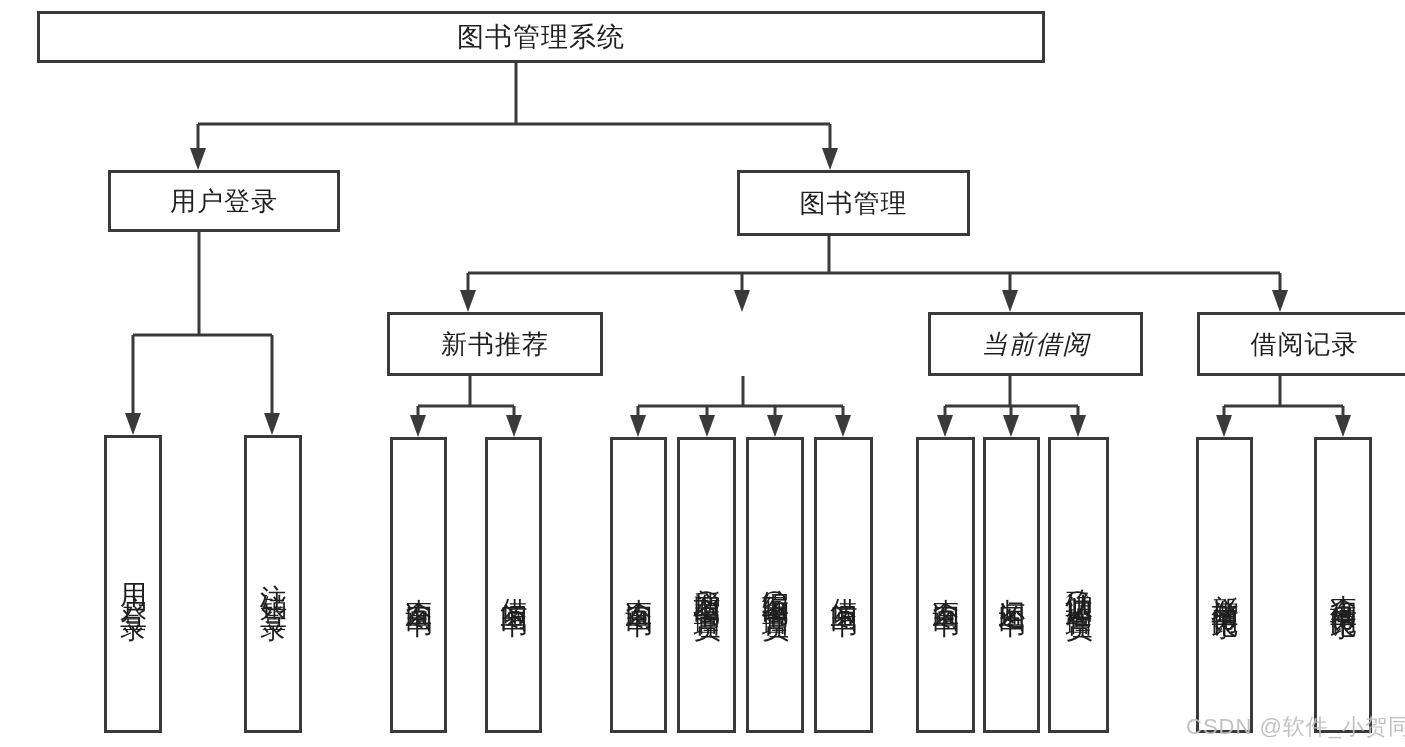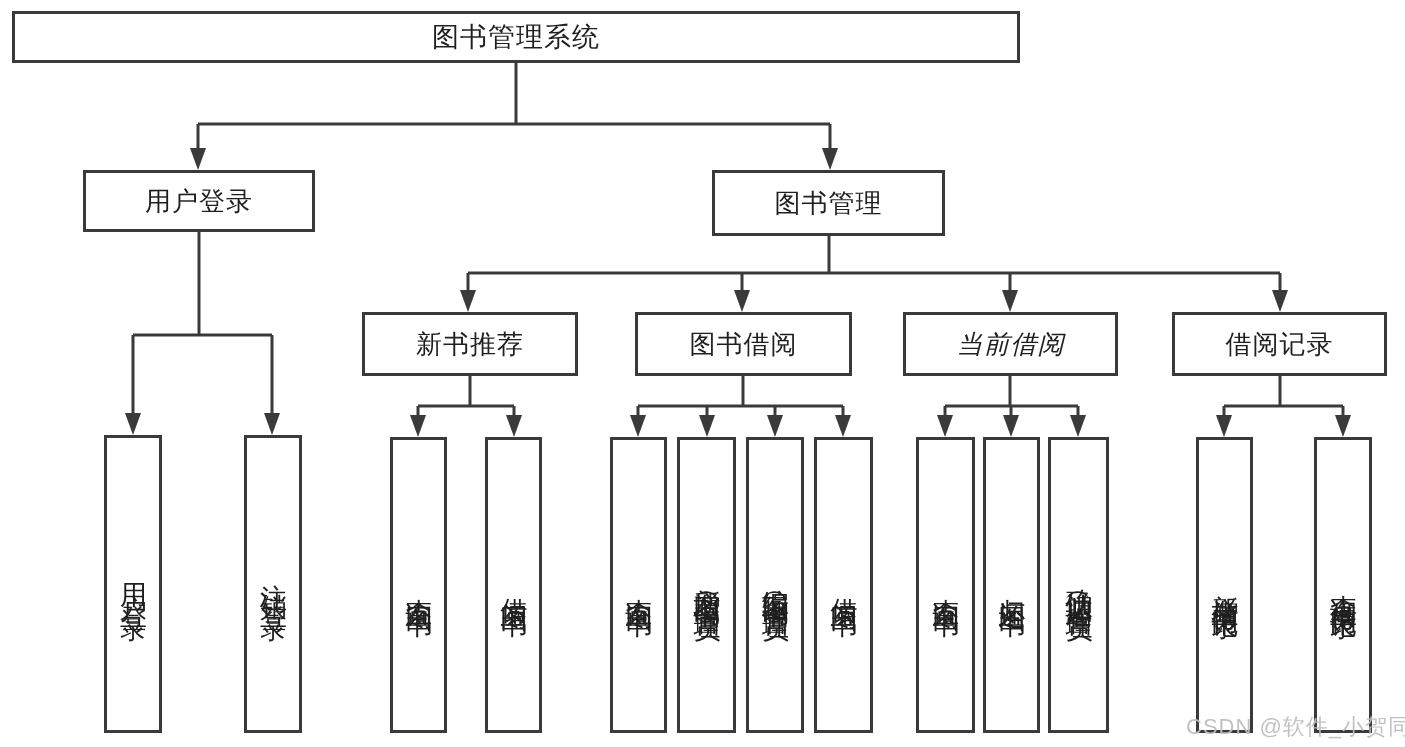--- a/index.html
+++ b/index.html
@@ -26,21 +26,21 @@
     box-sizing: border-box;
     background: #ffffff;
     border: 3px solid #3a3a3a;
     display: flex;
     align-items: center;
     justify-content: center;
     color: #1f1f1f;
     z-index: 2;
     text-align: center;
   }
-  .hnode { font-size: 26px; letter-spacing: 1px; }
+  .hnode { font-size: 26px; letter-spacing: 1px; margin-left: 25px; }
   .root-node { font-size: 27px; }
   .vnode {
     font-size: 27px;
   }
   .vnode .vtext {
     writing-mode: vertical-rl;
     text-orientation: mixed;
     letter-spacing: 4px;
     line-height: 1;
     white-space: nowrap;
@@ -139,21 +139,20 @@
       <polygon class="arrow" points="1335,415 1351,415 1343,437"></polygon>
     </g>
   </svg>
 
   <div class="node hnode root-node" style="left:12px; top:11px; width:1008px; height:52px;">图书管理系统</div>
 
   <div class="node hnode" style="left:83px; top:170px; width:232px; height:62px;">用户登录</div>
   <div class="node hnode" style="left:712px; top:170px; width:233px; height:66px;">图书管理</div>
 
   <div class="node hnode" style="left:362px; top:312px; width:216px; height:64px;">新书推荐</div>
-  <div class="node hnode" style="left:635px; top:312px; width:217px; height:64px;">图书借阅</div>
   <div class="node hnode" style="left:903px; top:312px; width:215px; height:64px;font-style:italic;">当前借阅</div>
   <div class="node hnode" style="left:1172px; top:312px; width:215px; height:64px;">借阅记录</div>
 
   <div class="node vnode wide" style="left:104px; top:435px; width:58px; height:298px;">
     <span class="vtext">用户登录</span>
   </div>
   <div class="node vnode wide" style="left:244px; top:435px; width:58px; height:298px;">
     <span class="vtext">注销登录</span>
   </div>
 

